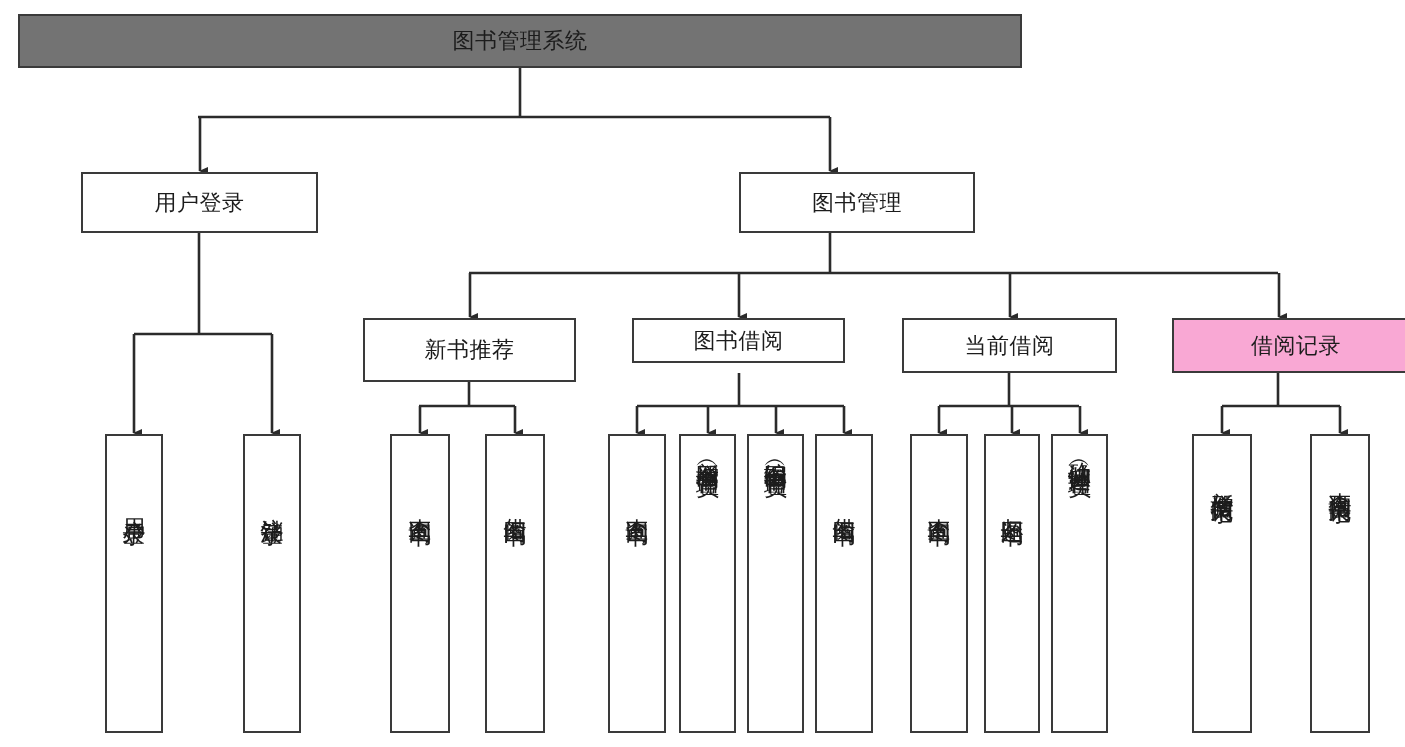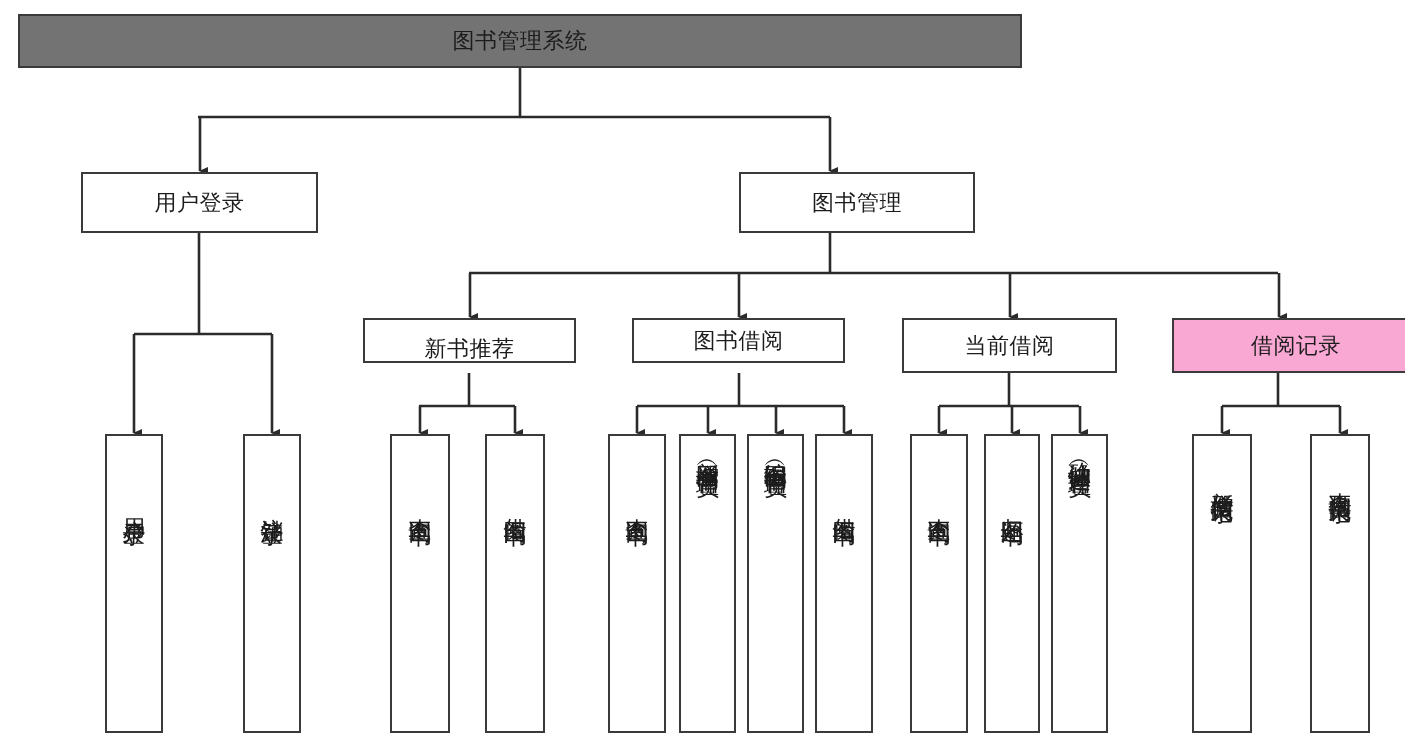--- a/index.html
+++ b/index.html
@@ -128,21 +128,21 @@
   <div id="node-layer">
       <div class="node horiz" style="left: 18px; top: 14px; width: 1004px; height: 54px; border-color: rgb(58, 58, 58); background: #737373;">
         <span class="node-label">图书管理系统</span>
       </div>
       <div class="node horiz" style="left: 81px; top: 172px; width: 237px; height: 61px; border-color: rgb(58, 58, 58); background: rgb(255, 255, 255);">
         <span class="node-label">用户登录</span>
       </div>
       <div class="node horiz" style="left: 712px; top: 172px; width: 236px; height: 61px; border-color: rgb(58, 58, 58); background: rgb(255, 255, 255); margin-left: 27px;">
         <span class="node-label">图书管理</span>
       </div>
-      <div class="node horiz" style="left: 363px; top: 318px; width: 213px; height: 45px; border-color: rgb(58, 58, 58); background: rgb(255, 255, 255); align-items: flex-end;">
+      <div class="node horiz" style="left: 363px; top: 318px; width: 213px; height: 64px; border-color: rgb(58, 58, 58); background: rgb(255, 255, 255);">
         <span class="node-label">新书推荐</span>
       </div>
       <div class="node horiz" style="left: 632px; top: 318px; width: 213px; height: 45px; border-color: rgb(58, 58, 58); background: rgb(255, 255, 255);">
         <span class="node-label">图书借阅</span>
       </div>
       <div class="node horiz" style="left: 902px; top: 318px; width: 215px; height: 55px; border-color: rgb(58, 58, 58); background: rgb(255, 255, 255);">
         <span class="node-label">当前借阅</span>
       </div>
       <div class="node horiz" style="left: 1172px; top: 318px; width: 248px; height: 55px; border-color: rgb(58, 58, 58); background: #f9a8d4;">
         <span class="node-label">借阅记录</span>

